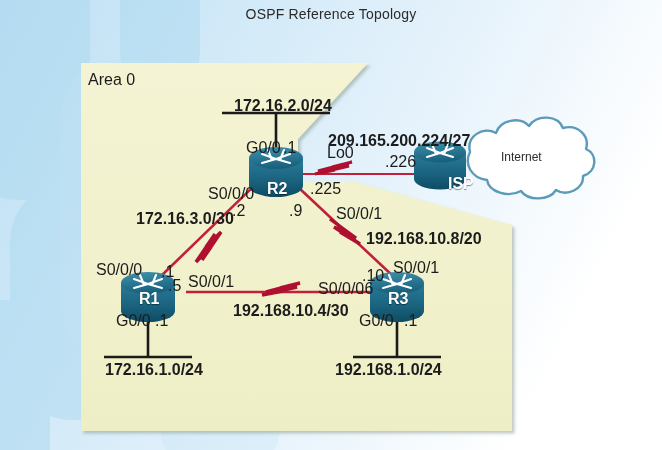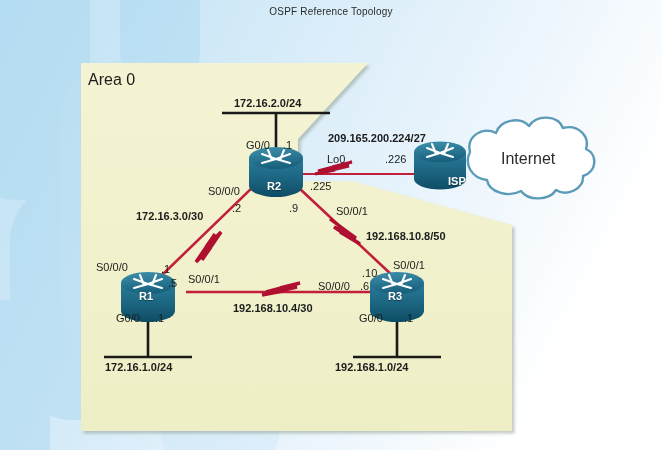--- a/index.html
+++ b/index.html
@@ -25,49 +25,49 @@
     top: 0;
     width: 662px;
     height: 450px;
   }
   #title {
     position: absolute;
     left: 0;
     top: 6px;
     width: 662px;
     text-align: center;
-    font-size: 10px;
+    font-size: 14px;
     color: #2b2b2b;
     letter-spacing: 0.2px;
   }
   .lbl {
     position: absolute;
-    font-size: 11px;
+    font-size: 16px;
     color: #1c1c1c;
     white-space: nowrap;
     line-height: 1;
   }
   .lbl-bold {
     font-weight: bold;
   }
   .lbl-area {
     font-size: 16px;
     color: #1c1c1c;
   }
   .rtr-name {
     position: absolute;
-    font-size: 11px;
+    font-size: 16px;
     font-weight: bold;
     color: #ffffff;
     white-space: nowrap;
     text-shadow: 0 1px 1px rgba(0,0,0,0.45);
   }
   .cloud-label {
     position: absolute;
-    font-size: 16px;
+    font-size: 12px;
     color: #2b2b2b;
     white-space: nowrap;
   }
 </style>
 </head>
 <body>
 
 <div id="stage">
 
   <svg id="bg-svg" viewBox="0 0 662 450">
@@ -202,32 +202,32 @@
 
   <div id="title">OSPF Reference Topology</div>
 
   <div class="lbl lbl-area" style="left:88px; top:72px;">Area 0</div>
 
   <div class="lbl lbl-bold" style="left:234px; top:98px;">172.16.2.0/24</div>
   <div class="lbl" style="left:246px; top:140px;">G0/0</div>
   <div class="lbl" style="left:283px; top:140px;">.1</div>
 
   <div class="lbl lbl-bold" style="left:328px; top:133px;">209.165.200.224/27</div>
-  <div class="lbl" style="left:313px; top:154px;padding-left:14px;">Lo0</div>
+  <div class="lbl" style="left:313px; top:145px;padding-left:14px;">Lo0</div>
   <div class="lbl" style="left:310px; top:181px;">.225</div>
   <div class="lbl" style="left:385px; top:154px;">.226</div>
 
   <div class="lbl" style="left:208px; top:186px;">S0/0/0</div>
   <div class="lbl" style="left:232px; top:203px;">.2</div>
   <div class="lbl" style="left:289px; top:203px;">.9</div>
   <div class="lbl" style="left:336px; top:206px;">S0/0/1</div>
 
   <div class="lbl lbl-bold" style="left:136px; top:211px;">172.16.3.0/30</div>
 
-  <div class="lbl lbl-bold" style="left:366px; top:231px;">192.168.10.8/50</div>
+  <div class="lbl lbl-bold" style="left:366px; top:231px;">192.168.10.8/20</div>
 
   <div class="lbl" style="left:96px; top:262px;">S0/0/0</div>
   <div class="lbl" style="left:161px; top:264px;">.1</div>
   <div class="lbl" style="left:168px; top:278px;">.5</div>
   <div class="lbl" style="left:188px; top:274px;">S0/0/1</div>
   <div class="lbl" style="left:116px; top:313px;">G0/0</div>
   <div class="lbl" style="left:155px; top:313px;">.1</div>
   <div class="lbl lbl-bold" style="left:105px; top:362px;">172.16.1.0/24</div>
 
   <div class="lbl" style="left:318px; top:281px;">S0/0/0</div>

